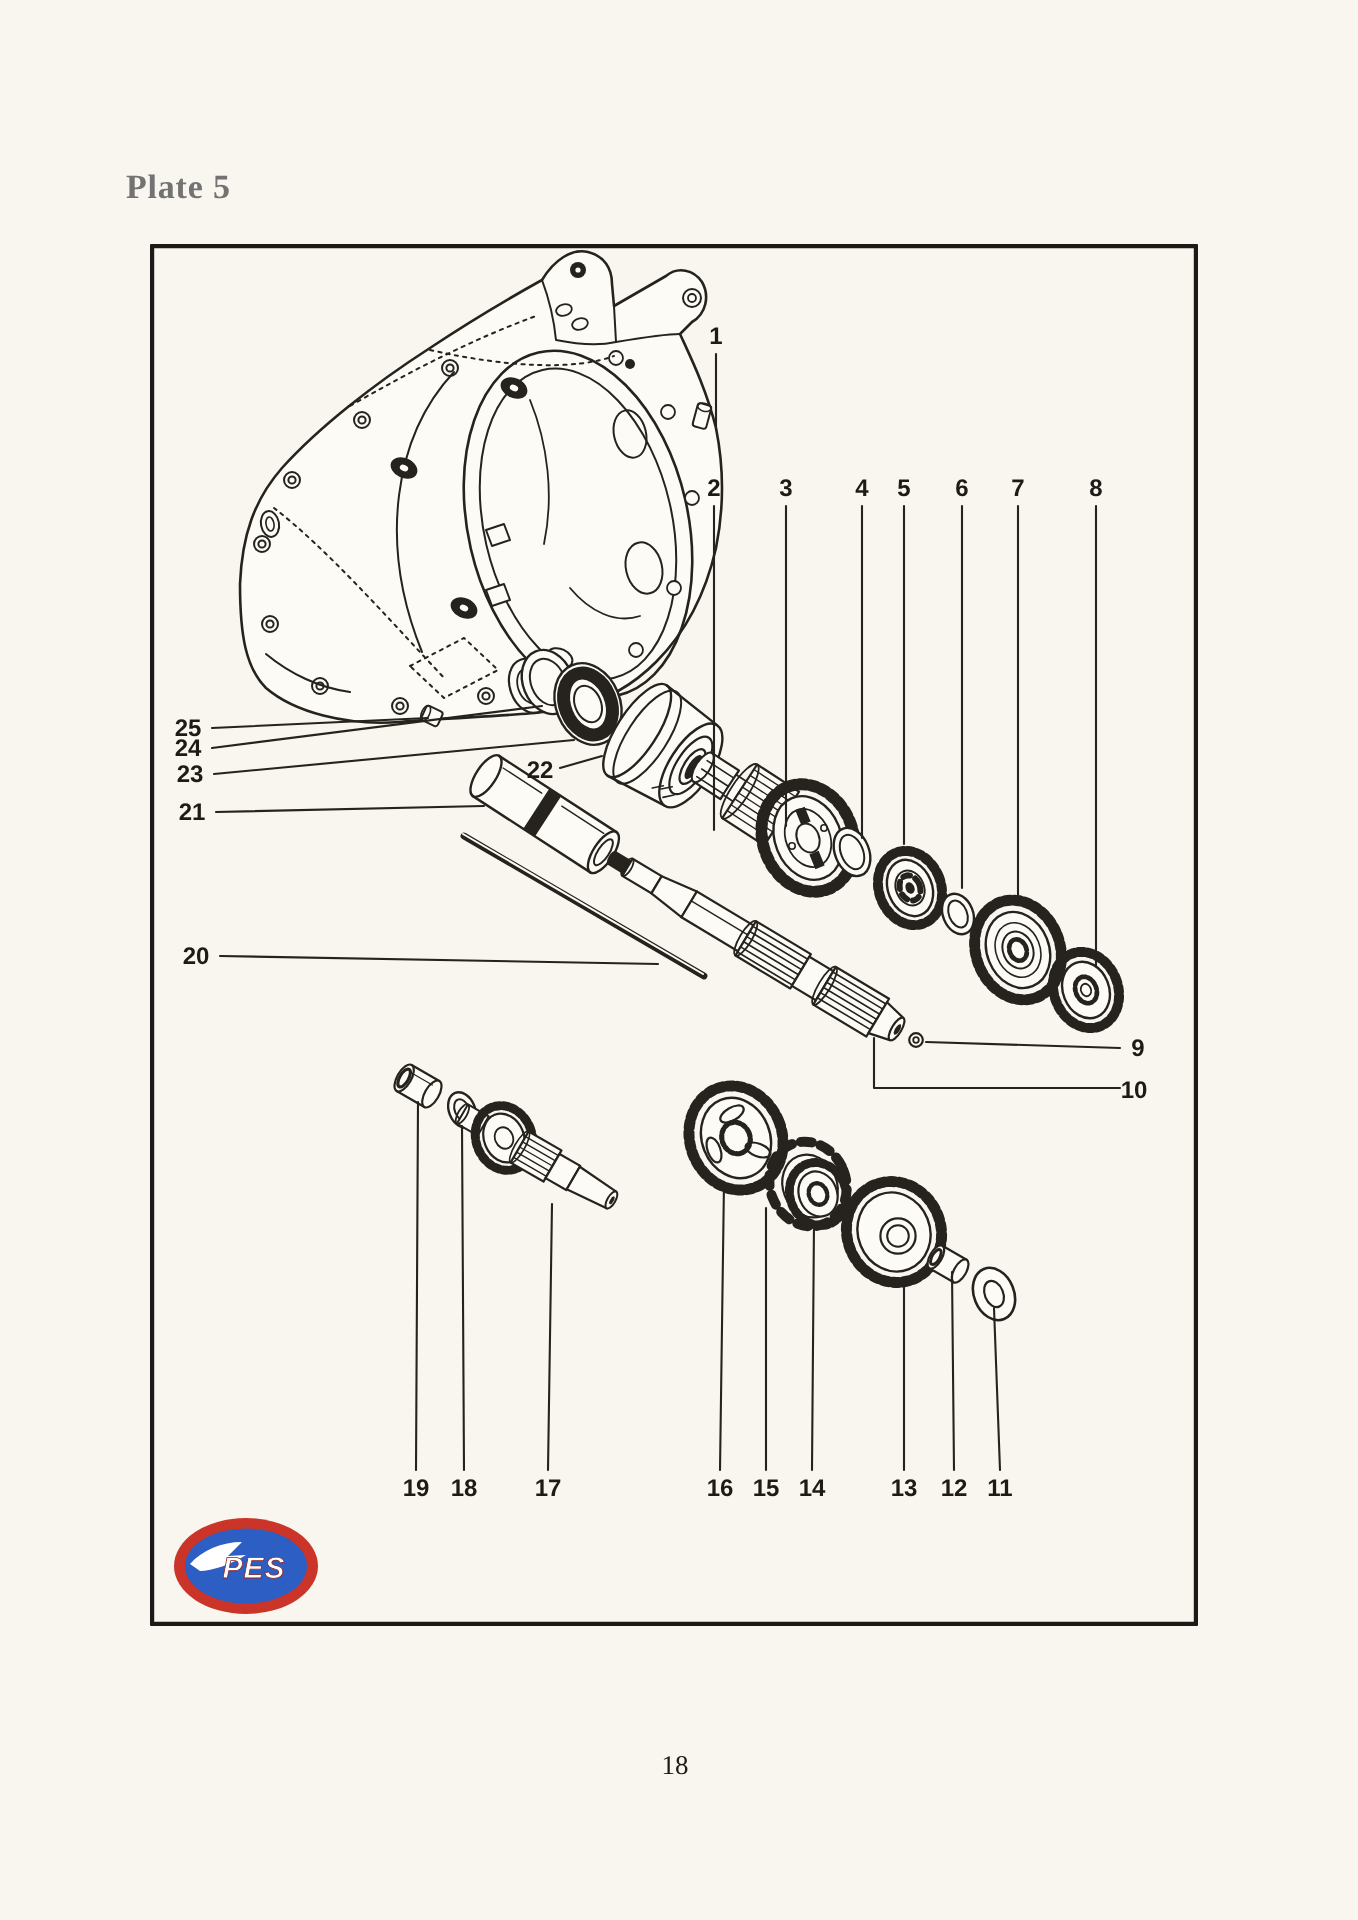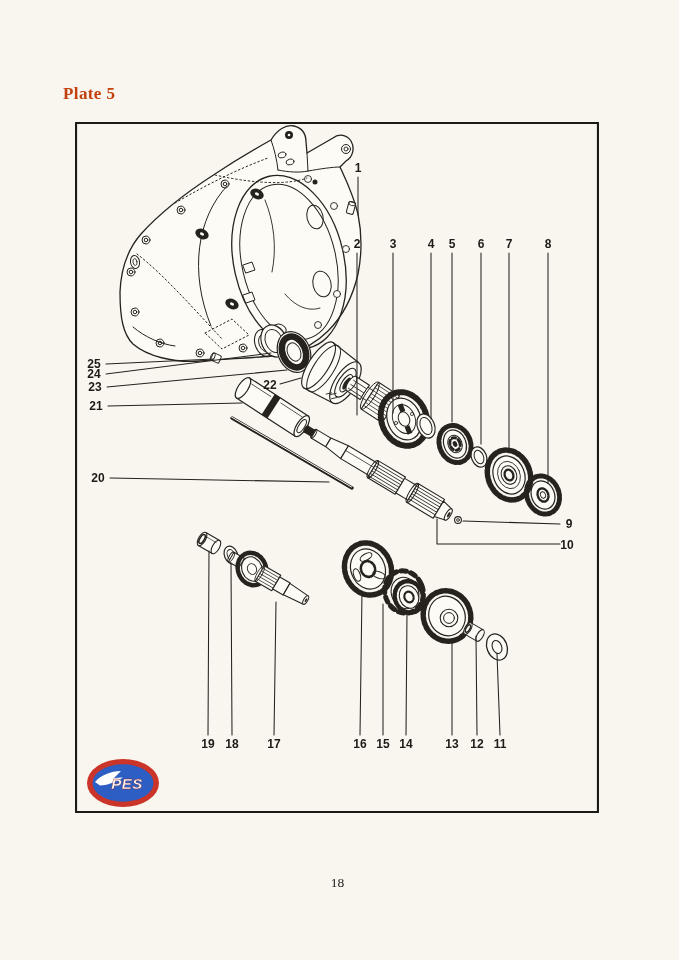--- a/index.html
+++ b/index.html
@@ -4,21 +4,21 @@
 <style>
   html,body{margin:0;padding:0;}
   body{
     width:679px;height:960px;position:relative;overflow:hidden;
     background:#f8f6ef;
     font-family:"Liberation Sans",sans-serif;
   }
   .plate-title{
     position:absolute;left:63px;top:84px;
     font-family:"Liberation Serif",serif;font-weight:700;
-    font-size:17px;letter-spacing:.4px;color:#c2410c;
+    font-size:17px;letter-spacing:.4px;color:#737373;
   }
   .figure-frame{
     position:absolute;left:75px;top:122px;width:524px;height:691px;
   }
   .figure-frame svg{display:block;}
   .page-number{
     position:absolute;left:300px;top:875px;width:75px;text-align:center;
     font-family:"Liberation Serif",serif;font-size:13.5px;color:#1d1a16;
   }
   svg text.callout{

